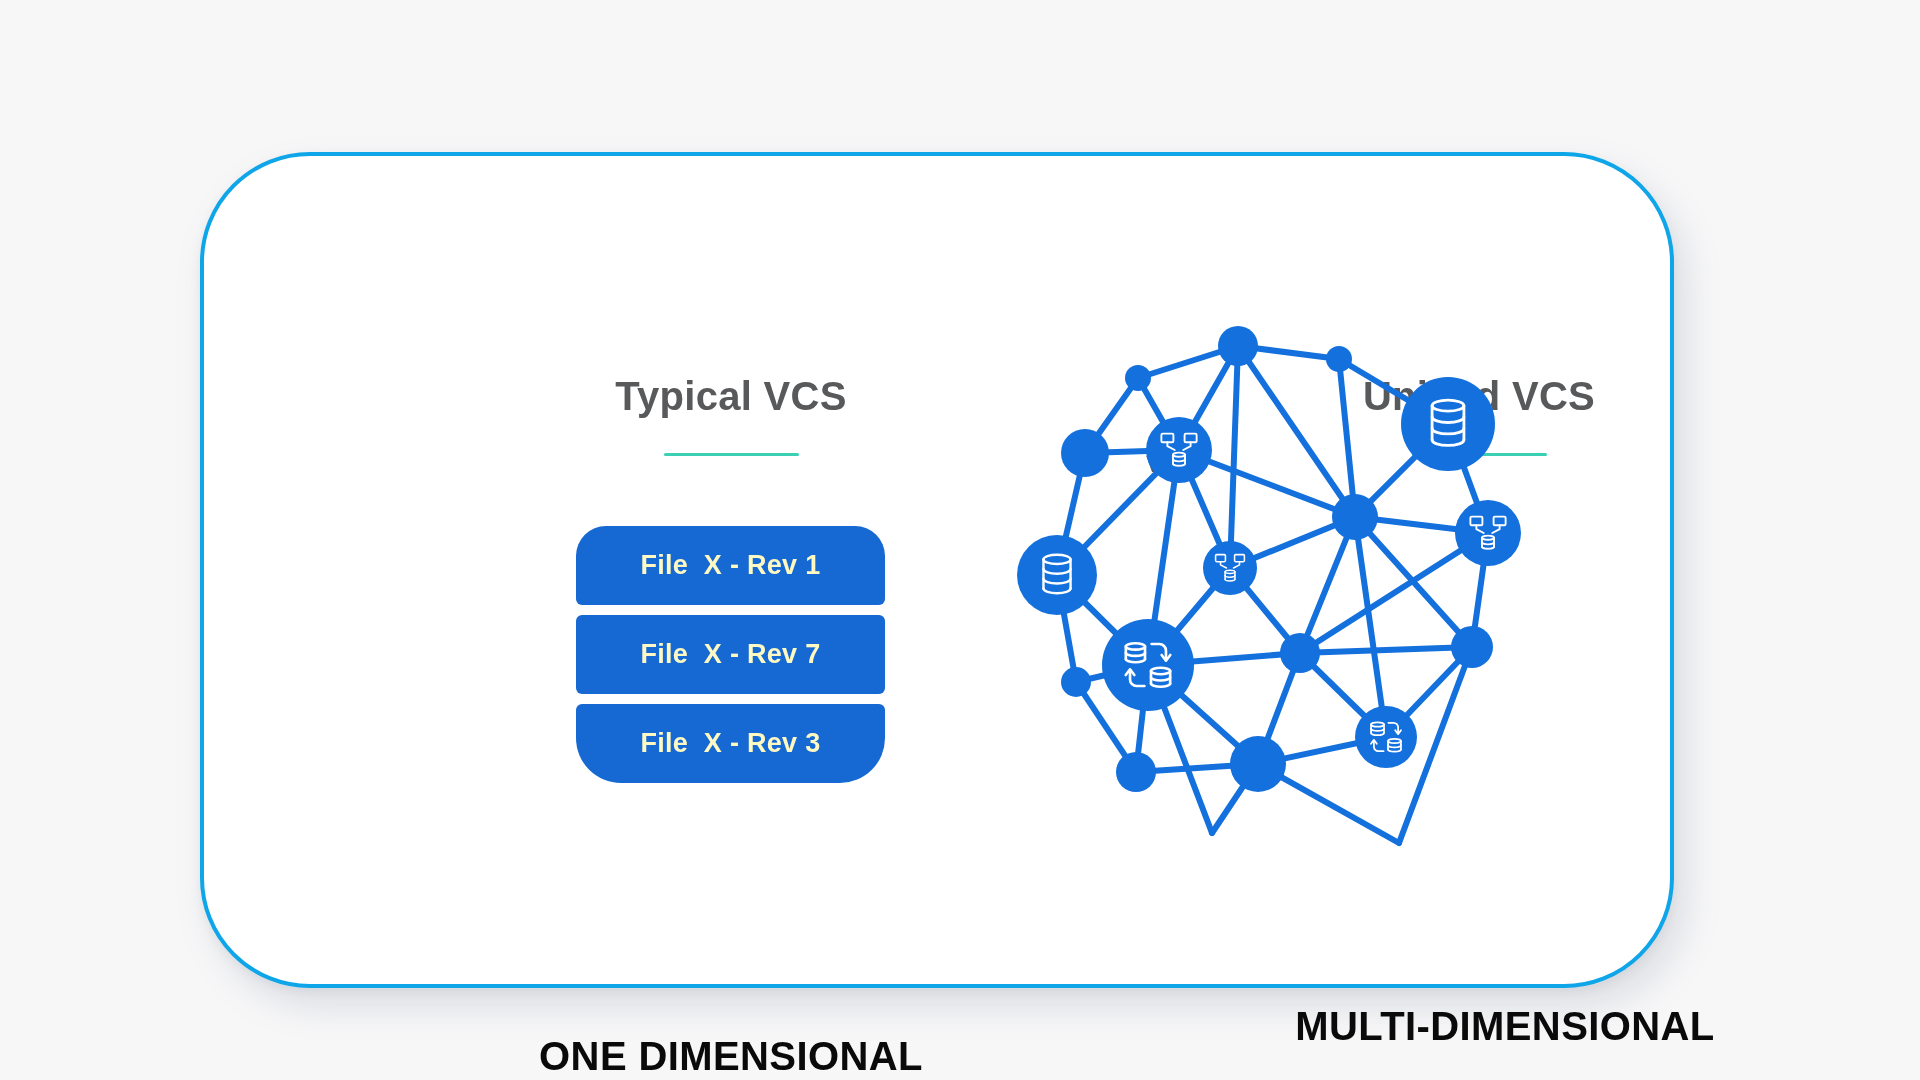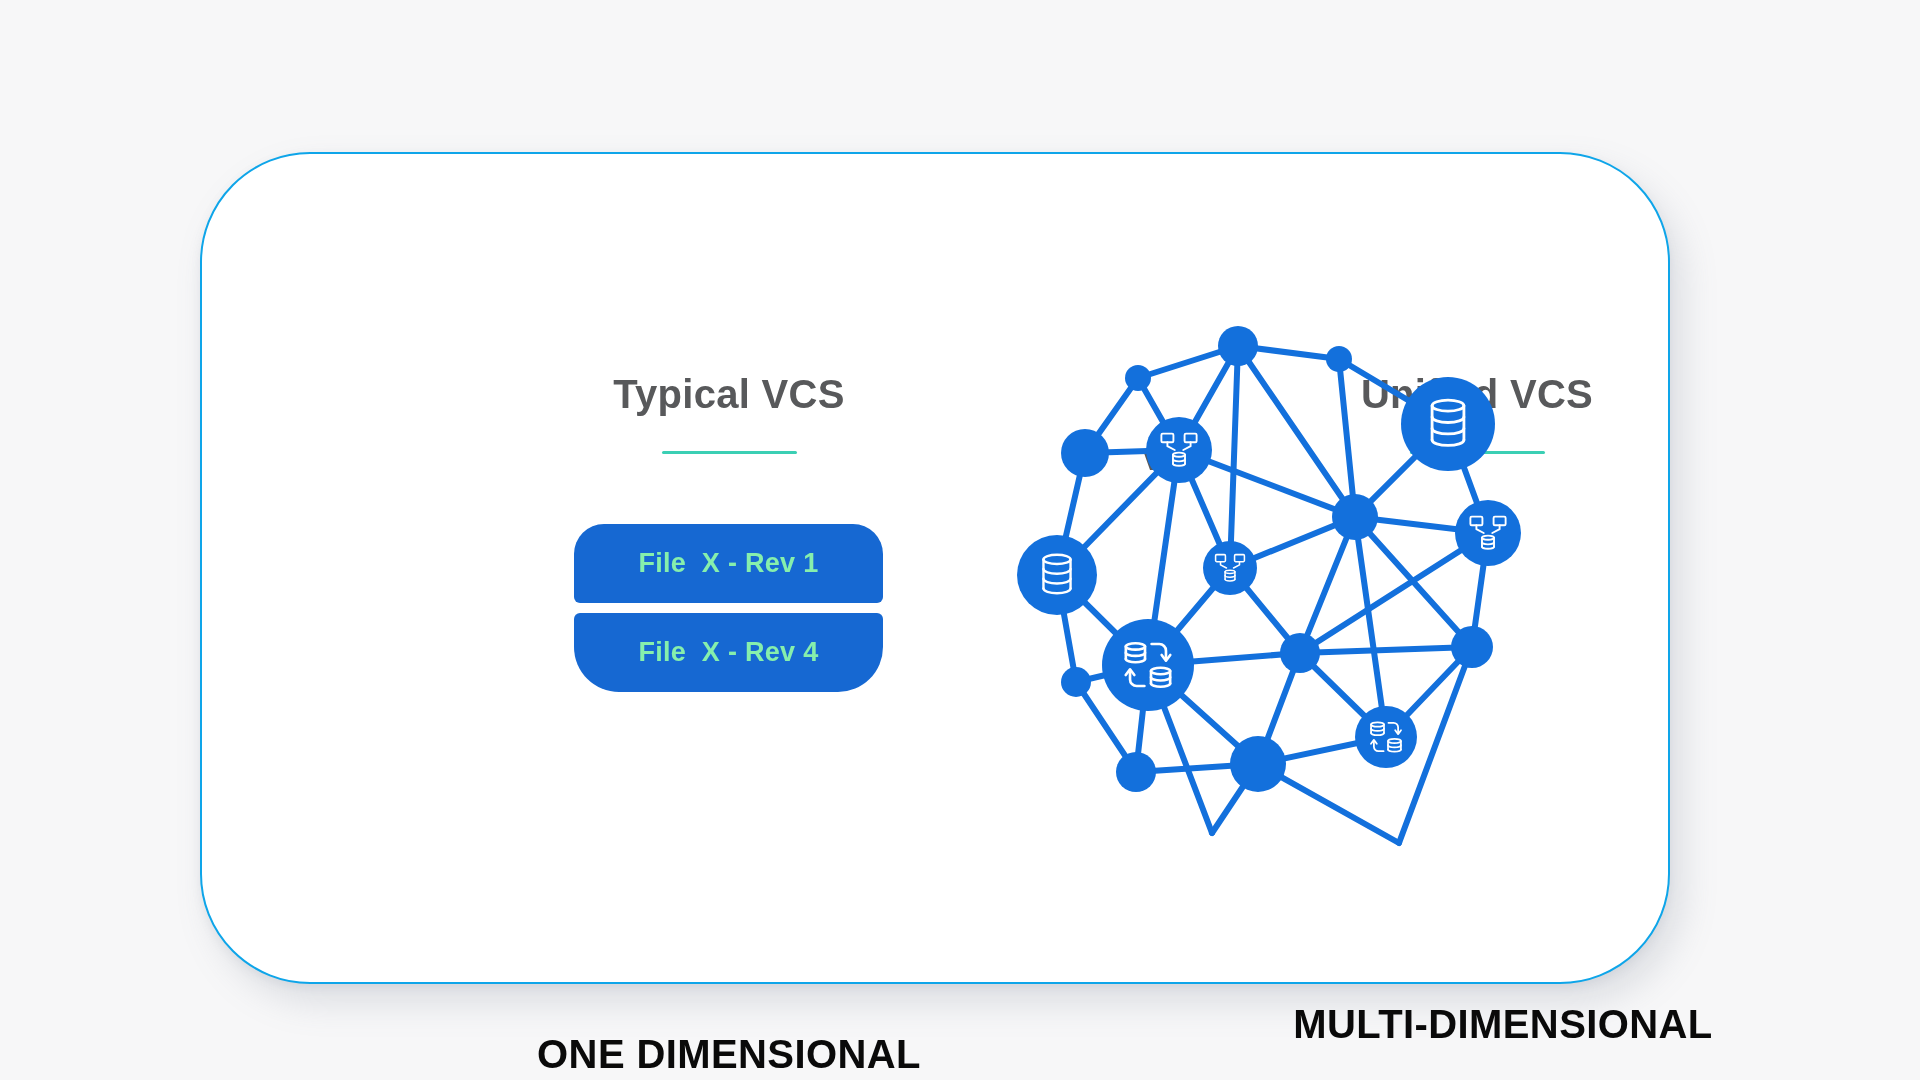--- a/index.html
+++ b/index.html
@@ -6,21 +6,21 @@
   body{
     width:1920px;height:1080px;
     background:#f7f7f8;
     font-family:"Liberation Sans","DejaVu Sans",sans-serif;
     overflow:hidden;position:relative;
   }
   .stage{position:absolute;inset:0;}
   .card{
     position:absolute;left:200px;top:152px;width:1466px;height:828px;
     background:#ffffff;
-    border:2px solid #0ea5e9;
+    border:4px solid #0ea5e9;
     border-radius:110px;
     box-shadow:12px 18px 36px rgba(110,118,140,.20), 0 4px 10px rgba(120,128,150,.10);
   }
   .col-title{
     position:absolute;width:400px;text-align:center;
     font-size:40px;font-weight:bold;color:#58595b;letter-spacing:.3px;
   }
   .col-title.left{left:327px;top:218px;}
   .col-title.right{left:1075px;top:218px;}
   .title-underline{
@@ -33,21 +33,21 @@
     position:absolute;left:919px;top:289px;width:80px;text-align:center;
     font-size:30px;font-weight:bold;color:#58595b;
   }
   .rev-stack{
     position:absolute;left:372px;top:370px;width:309px;
     display:flex;flex-direction:column;gap:10px;
   }
   .rev-box{
     height:79px;background:#1668d2;border-radius:6px;
     display:flex;align-items:center;justify-content:center;
-    color:#86efac;font-size:27px;font-weight:bold;white-space:pre;
+    color:#fef9c3;font-size:27px;font-weight:bold;white-space:pre;
     letter-spacing:.3px;
   }
   .rev-box:first-child{border-radius:30px 30px 6px 6px;}
   .rev-box:last-child{border-radius:6px 6px 45px 45px;}
   .caption{
     position:absolute;width:440px;text-align:center;
     font-size:40px;font-weight:bold;color:#0a0a0a;letter-spacing:.4px;
   }
   .caption.left{left:307px;top:878px;}
   .caption.right{left:1081px;top:848px;}
@@ -62,21 +62,22 @@
     <div class="col-title left">Typical VCS</div>
     <div class="title-underline left"></div>
 
     <div class="vs">vs</div>
 
     <div class="col-title right">Unified VCS</div>
     <div class="title-underline right"></div>
 
     <div class="rev-stack">
         <div class="rev-box" style="background: rgb(22, 104, 210);">File  X - Rev 1</div>
-        <div class="rev-box" style="background: rgb(22, 104, 210);">File  X - Rev 4</div>
+        <div class="rev-box" style="background: rgb(22, 104, 210);">File  X - Rev 7</div>
+        <div class="rev-box" style="background: rgb(22, 104, 210);">File  X - Rev 3</div>
       </div>
 
     <div class="caption left">ONE DIMENSIONAL</div>
     <div class="caption right">MULTI-DIMENSIONAL</div>
   </div>
 
   <svg class="network-svg" width="1920" height="1080" viewBox="0 0 1920 1080" xmlns="http://www.w3.org/2000/svg">
     <defs>
       <symbol id="icon-database" viewBox="0 0 48 48">
         <g fill="none" stroke="#ffffff" stroke-width="2.3" stroke-linecap="round">

